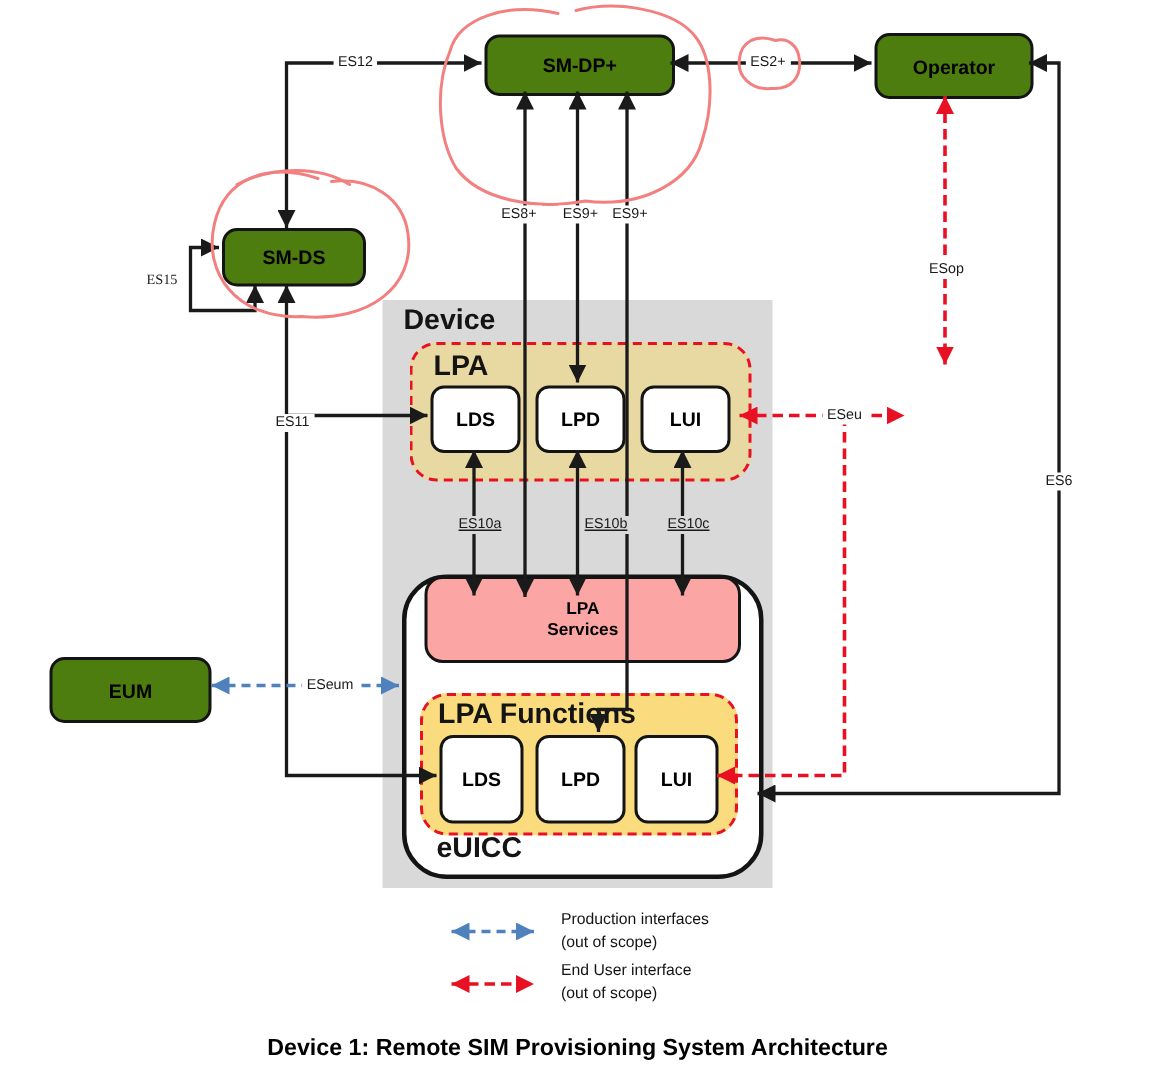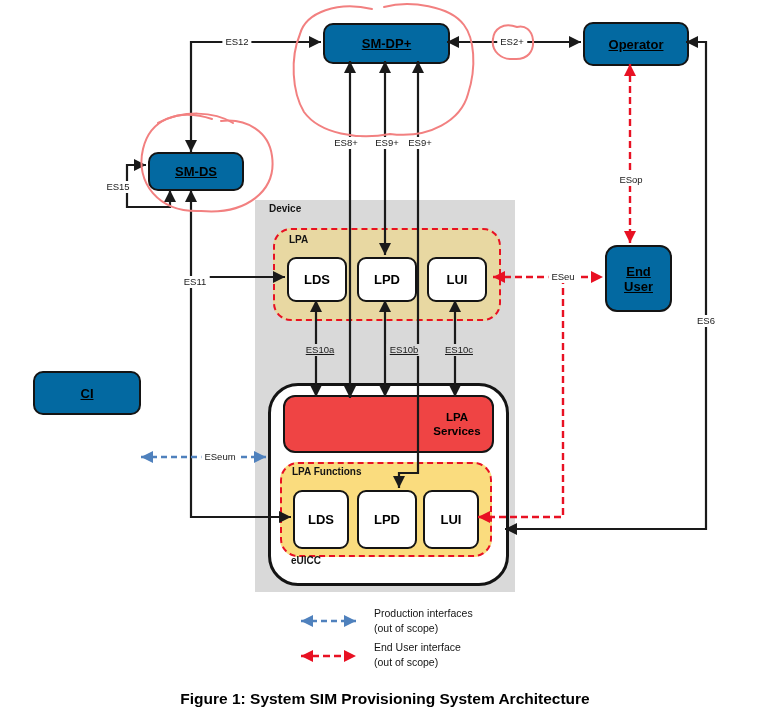--- a/index.html
+++ b/index.html
@@ -5,48 +5,48 @@
   html,body{margin:0;padding:0;background:#fff;}
   #page{position:relative;width:770px;height:722px;background:#fff;
         font-family:"Liberation Sans",sans-serif;overflow:hidden;}
   
   .region{position:absolute;}
   #device{left:255px;top:200px;width:260px;height:392px;background:var(--device_fill,#d9d9d9);z-index:1;}
   #lpa-box{left:273px;top:228px;width:224px;height:89px;background:var(--lpa_fill,#e8d8a2);
            border:2.5px dashed var(--interface_red,#e81123);border-radius:18px;z-index:2;}
   #euicc-box{left:268px;top:383px;width:235px;height:197px;background:#fff;
              border:3px solid #141414;border-radius:30px;z-index:2;}
-  #lpa-services-box{left:283px;top:395px;width:207px;height:54px;background:#ef4444;
+  #lpa-services-box{left:283px;top:384px;width:207px;height:54px;background:#fca5a5;
              border:2.2px solid #141414;border-radius:12px;z-index:3;
-             display:flex;align-items:center;justify-content:flex-end;}
+             display:flex;align-items:center;justify-content:center;}
   #lpa-functions-box{left:280px;top:462px;width:208px;height:91px;background:var(--lpa_functions_fill,#fadc7e);
              border:2.5px dashed var(--interface_red,#e81123);border-radius:18px;z-index:3;}
   
-  .node{position:absolute;background:#0369a1;border:2.5px solid #141414;border-radius:10px;
+  .node{position:absolute;background:#4d7c0f;border:2.5px solid #141414;border-radius:10px;
         display:flex;align-items:center;justify-content:center;text-align:center;
-        font-weight:bold;font-size:13px;color:#000;z-index:4;line-height:15px;text-decoration:underline;}
+        font-weight:bold;font-size:13px;color:#000;z-index:4;line-height:15px;}
   #n-smdp{left:323px;top:23px;width:123px;height:37px;}
   #n-operator{left:583px;top:22px;width:102px;height:40px;text-align:center;}
   #n-smds{left:148px;top:152px;width:92px;height:35px;}
   #n-enduser{left:605px;top:245px;width:63px;height:63px;border-radius:12px;}
   #n-enduser span{display:inline-block;width:40px;}
   #n-ci{left:33px;top:371px;width:104px;height:40px;}
   #n-eum{left:33px;top:438px;width:104px;height:40px;}
   .small-node{position:absolute;background:#fff;border:2.5px solid #141414;border-radius:9px;
         display:flex;align-items:center;justify-content:center;
         font-weight:bold;font-size:13px;color:#000;z-index:4;}
   #n-lds1{left:287px;top:257px;width:56px;height:41px;}
   #n-lpd1{left:357px;top:257px;width:56px;height:41px;}
   #n-lui1{left:427px;top:257px;width:56px;height:41px;}
   #n-lds2{left:293px;top:490px;width:52px;height:55px;}
   #n-lpd2{left:357px;top:490px;width:56px;height:55px;}
   #n-lui2{left:423px;top:490px;width:52px;height:55px;}
   #lpa-services-box span{display:inline-block;width:70px;font-weight:bold;font-size:11.5px;line-height:14px;text-align:center;}
   
-  .sec-label{position:absolute;font-weight:bold;font-size:10px;color:#141414;z-index:4;white-space:nowrap;}
+  .sec-label{position:absolute;font-weight:bold;font-size:19px;color:#141414;z-index:4;white-space:nowrap;}
   #lbl-device{left:269px;top:203px;}
   #lbl-lpa{left:289px;top:234px;}
   #lbl-lpafn{left:292px;top:466px;z-index:4;}
   #lbl-euicc{left:291px;top:555px;}
   
   #wires{position:absolute;left:0;top:0;z-index:5;pointer-events:none;}
   .lk{stroke:var(--line_black,#1a1a1a);stroke-width:2.2px;fill:none;}
   .lr{stroke:var(--interface_red,#e81123);stroke-width:2.4px;fill:none;stroke-dasharray:7 4;}
   .lb{stroke:var(--interface_blue,#4f81bd);stroke-width:2.4px;fill:none;stroke-dasharray:6 4;}
   .hd{stroke:var(--annotation_red,#f28080);stroke-width:2px;fill:none;stroke-linecap:round;}
@@ -77,24 +77,21 @@
   <div id="lpa-functions-box" class="region"></div>
 
   <div id="lbl-device" class="sec-label">Device</div>
   <div id="lbl-lpa" class="sec-label">LPA</div>
   <div id="lbl-lpafn" class="sec-label">LPA Functions</div>
   <div id="lbl-euicc" class="sec-label">eUICC</div>
 
   <div id="n-smdp" class="node">SM-DP+</div>
   <div id="n-operator" class="node">Operator</div>
   <div id="n-smds" class="node">SM-DS</div>
-  <div id="n-enduser" class="node">
-    <span>End User</span>
-  </div>
-  <div id="n-ci" class="node">CI</div>
+  <div id="n-eum" class="node">EUM</div>
 
   <div id="n-lds1" class="small-node">LDS</div>
   <div id="n-lpd1" class="small-node">LPD</div>
   <div id="n-lui1" class="small-node">LUI</div>
   <div id="n-lds2" class="small-node">LDS</div>
   <div id="n-lpd2" class="small-node">LPD</div>
   <div id="n-lui2" class="small-node">LUI</div>
 
   <svg id="wires" width="770" height="722" viewBox="0 0 770 722">
     <defs>
@@ -135,30 +132,30 @@
     <path class="hd" d="M212 119 C178 108 150 119 143 149 C135 182 158 213 201 211 C246 215 277 191 272 156 C269 132 247 118 221 121"></path>
     <path class="hd" d="M158 123 C183 110 214 111 233 123"></path>
     <path class="hd" d="M517 27 C503 22 494 29 493 39 C491 51 501 60 514 59 C528 60 534 51 533 40 C532 30 525 25 517 27"></path>
   </svg>
 
   <div class="if-label" style="left:237px;top:42px;text-align:right;">ES12</div>
   <div class="if-label" style="left:512px;top:42px;">ES2+</div>
   <div class="if-label" style="left:346px;top:143px;">ES8+</div>
   <div class="if-label" style="left:387px;top:143px;">ES9+</div>
   <div class="if-label" style="left:420px;top:143px;">ES9+</div>
-  <div class="if-label" style="left:118px;top:187px;">ES15</div>
+  <div class="if-label" style="left:108px;top:187px;font-family:Liberation Serif, serif;">ES15</div>
   <div class="if-label" style="left:195px;top:282px;">ES11</div>
   <div class="if-label" style="left:631px;top:148px;margin-top:32px;">ESop</div>
   <div class="if-label" style="left:706px;top:276px;margin-top:45px;">ES6</div>
   <div class="if-label on-gray" style="left:320px;top:350px;">ES10a</div>
   <div class="if-label on-gray" style="left:387px;top:350px;margin-left:17px;">ES10b</div>
   <div class="if-label on-gray" style="left:459px;top:350px;">ES10c</div>
   <div class="if-label" style="left:563px;top:277px;">ESeu</div>
   <div class="if-label" style="left:220px;top:457px;">ESeum</div>
 
   <div class="legend-text" style="left:374px;top:607px;">Production interfaces</div>
   <div class="legend-text" style="left:374px;top:622px;">(out of scope)</div>
   <div class="legend-text" style="left:374px;top:641px;">End User interface</div>
   <div class="legend-text" style="left:374px;top:656px;">(out of scope)</div>
 
-  <div id="caption">Figure 1: System SIM Provisioning System Architecture</div>
+  <div id="caption">Device 1: Remote SIM Provisioning System Architecture</div>
 
 </div>
 
 </body></html>

